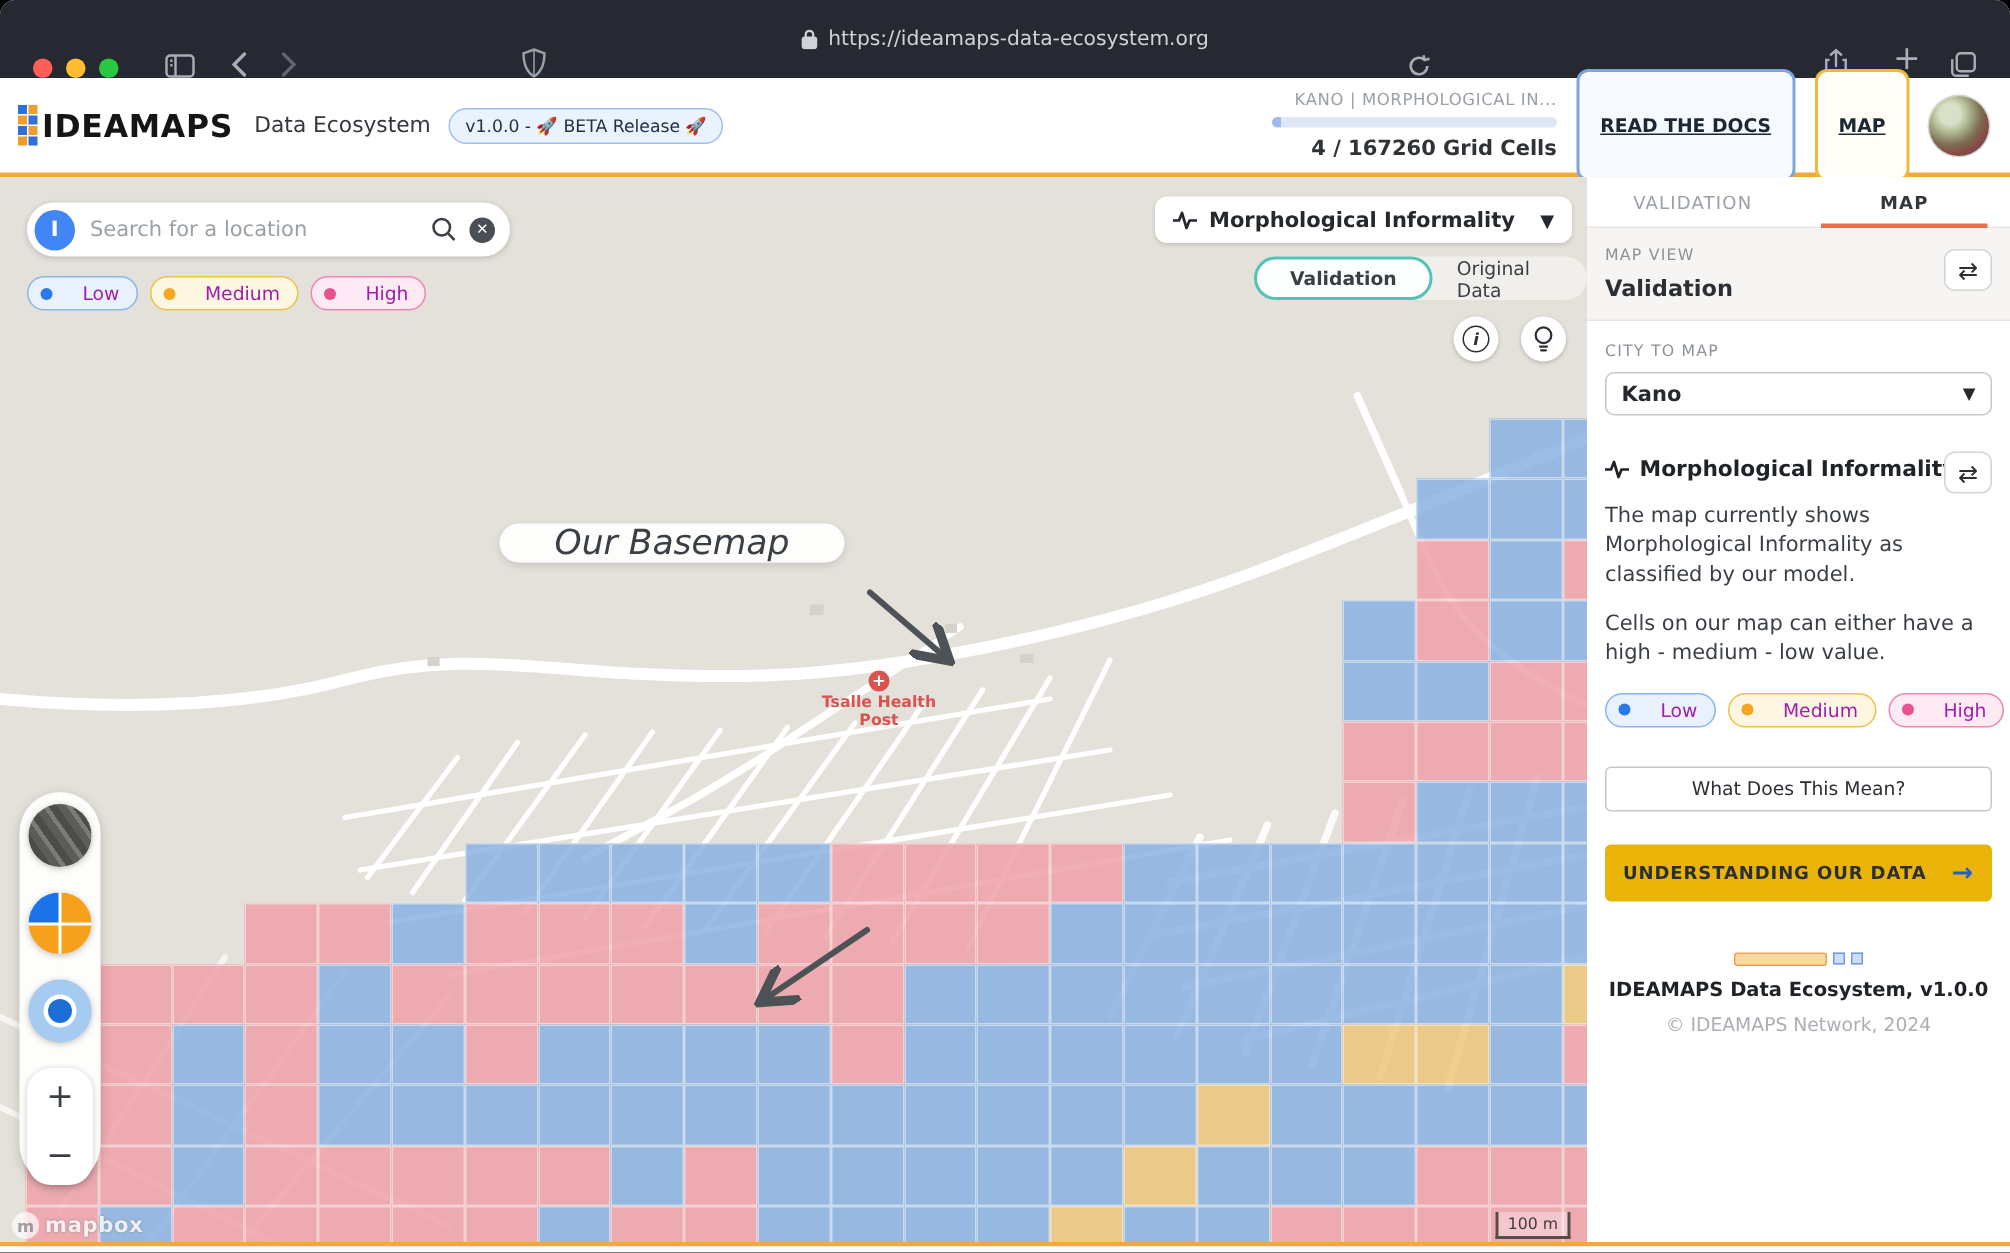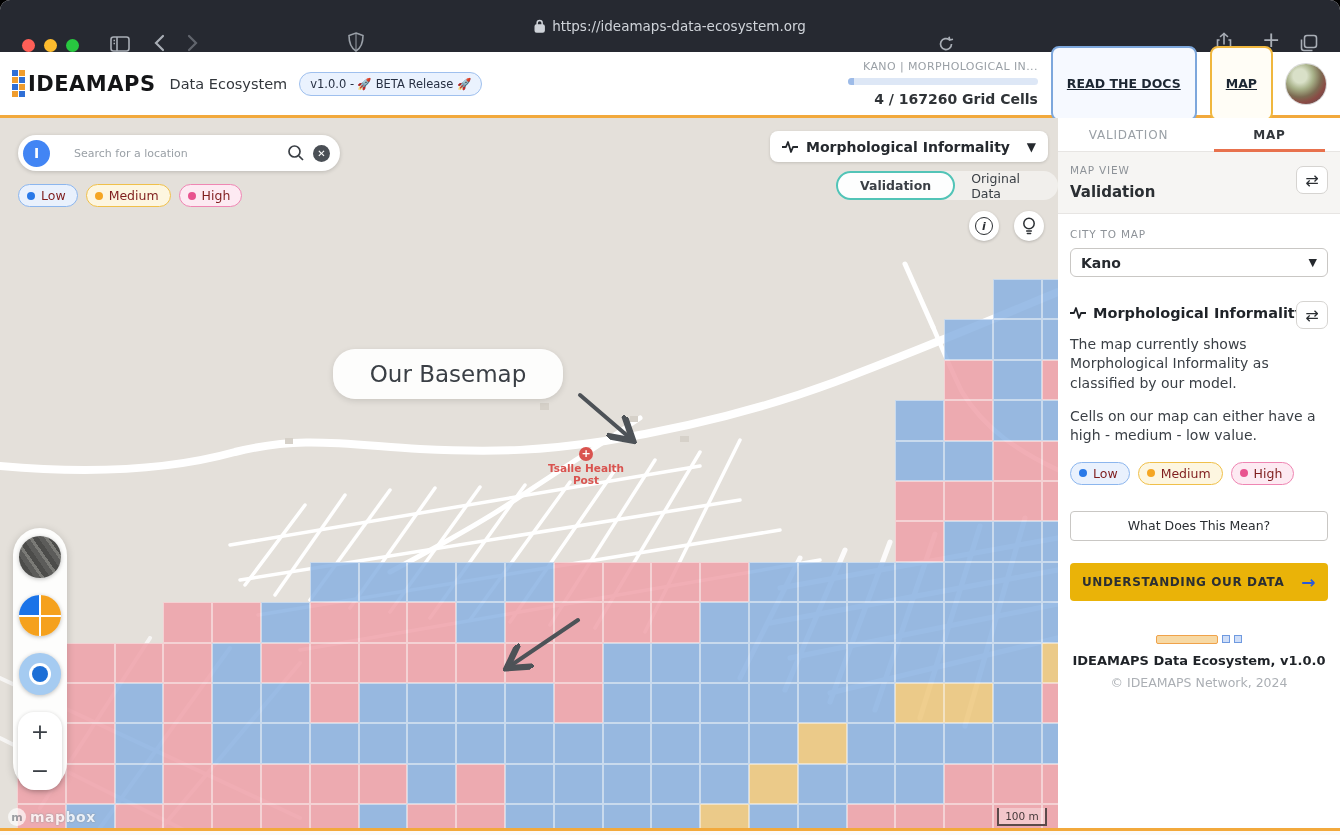--- a/index.html
+++ b/index.html
@@ -47,26 +47,26 @@
 
   
   #map { position:absolute; left:0; top:118px; width:1058px; height:710px; background:#e4e0da; overflow:hidden; }
   #roads { position:absolute; left:0; top:0; }
   .grid-cell { position:absolute; opacity:.85; box-shadow:inset 0 0 0 1px rgba(255,255,255,.5); }
 
   #search-bar { position:absolute; left:18px; top:17px; width:322px; height:36px; background:#fff;
                 border-radius:18px; box-shadow:0 1px 4px rgba(0,0,0,.18); display:flex; align-items:center; padding:0 10px 0 5px; }
   #search-avatar { width:27px; height:27px; border-radius:50%; background:#4285f4; color:#fff; font-size:14px;
                    font-weight:700; display:flex; align-items:center; justify-content:center; }
-  #search-input { flex:1; border:none; outline:none; font-size:11px; color:#0f766e; margin-left:24px;
+  #search-input { flex:1; border:none; outline:none; font-size:14px; color:#0f766e; margin-left:10px;
                   font-family:inherit; background:transparent; }
   #search-input::placeholder { color:#9aa0a6; }
   .chip-row { display:flex; gap:8px; }
   #map-legend { position:absolute; left:18px; top:66px; }
-  .chip { display:flex; align-items:center; gap:6px; font-size:12.5px; color:#7f1d1d;
+  .chip { display:flex; align-items:center; gap:20px; font-size:12.5px; color:#a21caf;
           border-radius:12px; padding:3px 11px 3px 8px; background:#fff; }
   .chip i { width:8px; height:8px; border-radius:50%; display:block; }
   .chip-low    { border:1.5px solid #8cb6ee; background:#e9f1fd; } .chip-low i{background:#2979e8;}
   .chip-medium { border:1.5px solid #f0c04a; background:#fdf6e0; } .chip-medium i{background:#f5a623;}
   .chip-high   { border:1.5px solid #ef86b3; background:#fdeaf2; } .chip-high i{background:#e8538f;}
 
   #layer-select { position:absolute; left:770px; top:13px; width:278px; height:31px; background:#fff;
                   border-radius:8px; box-shadow:0 1px 3px rgba(0,0,0,.15); display:flex; align-items:center;
                   padding:0 12px; gap:8px; font-size:14px; font-weight:600; color:#25292e; }
   #layer-select .caret { margin-left:auto; font-size:12px; color:#25292e; }
@@ -78,21 +78,21 @@
   .round-btn { position:absolute; width:30px; height:30px; border-radius:50%; background:#fff;
                box-shadow:0 1px 3px rgba(0,0,0,.2); display:flex; align-items:center; justify-content:center;
                color:#2b2f33; }
   #info-btn { left:969px; top:93px; font-size:13px; font-weight:600; }
   #info-btn span { border:1.4px solid #2b2f33; border-radius:50%; width:18px; height:18px; display:flex;
                    align-items:center; justify-content:center; font-size:11px; font-style:italic; }
   #bulb-btn { left:1014px; top:93px; }
 
   .map-pill { position:absolute; background:rgba(255,255,255,.92); border-radius:22px; color:#3a3f45;
               display:flex; align-items:center; justify-content:center; box-shadow:0 2px 6px rgba(0,0,0,.12); }
-  #pill-basemap { left:333px; top:231px; width:230px; height:50px; font-size:23px; }
+  #pill-basemap { left:333px; top:231px; width:230px; height:26px; font-size:23px;font-style:italic; }
   #pill-griddata { left:585px; top:459px; width:230px; height:38px; font-size:22px; background:rgba(255,255,255,.82); }
 
   #poi { position:absolute; left:546px; top:329px; width:80px; text-align:center; }
   #poi-dot { width:14px; height:14px; margin:0 auto; border-radius:50%; background:#d9534f; color:#fff;
              font-size:11px; line-height:14px; font-weight:700; }
   #poi-label { margin-top:1px; font-size:10.5px; font-weight:700; color:#d9534f; }
 
   #layer-controls { position:absolute; left:13px; top:410px; width:54px; height:262px; background:#fdfdfc;
                     border-radius:27px; box-shadow:0 2px 8px rgba(0,0,0,.18); display:flex; flex-direction:column;
                     align-items:center; padding-top:8px; gap:17px; }

